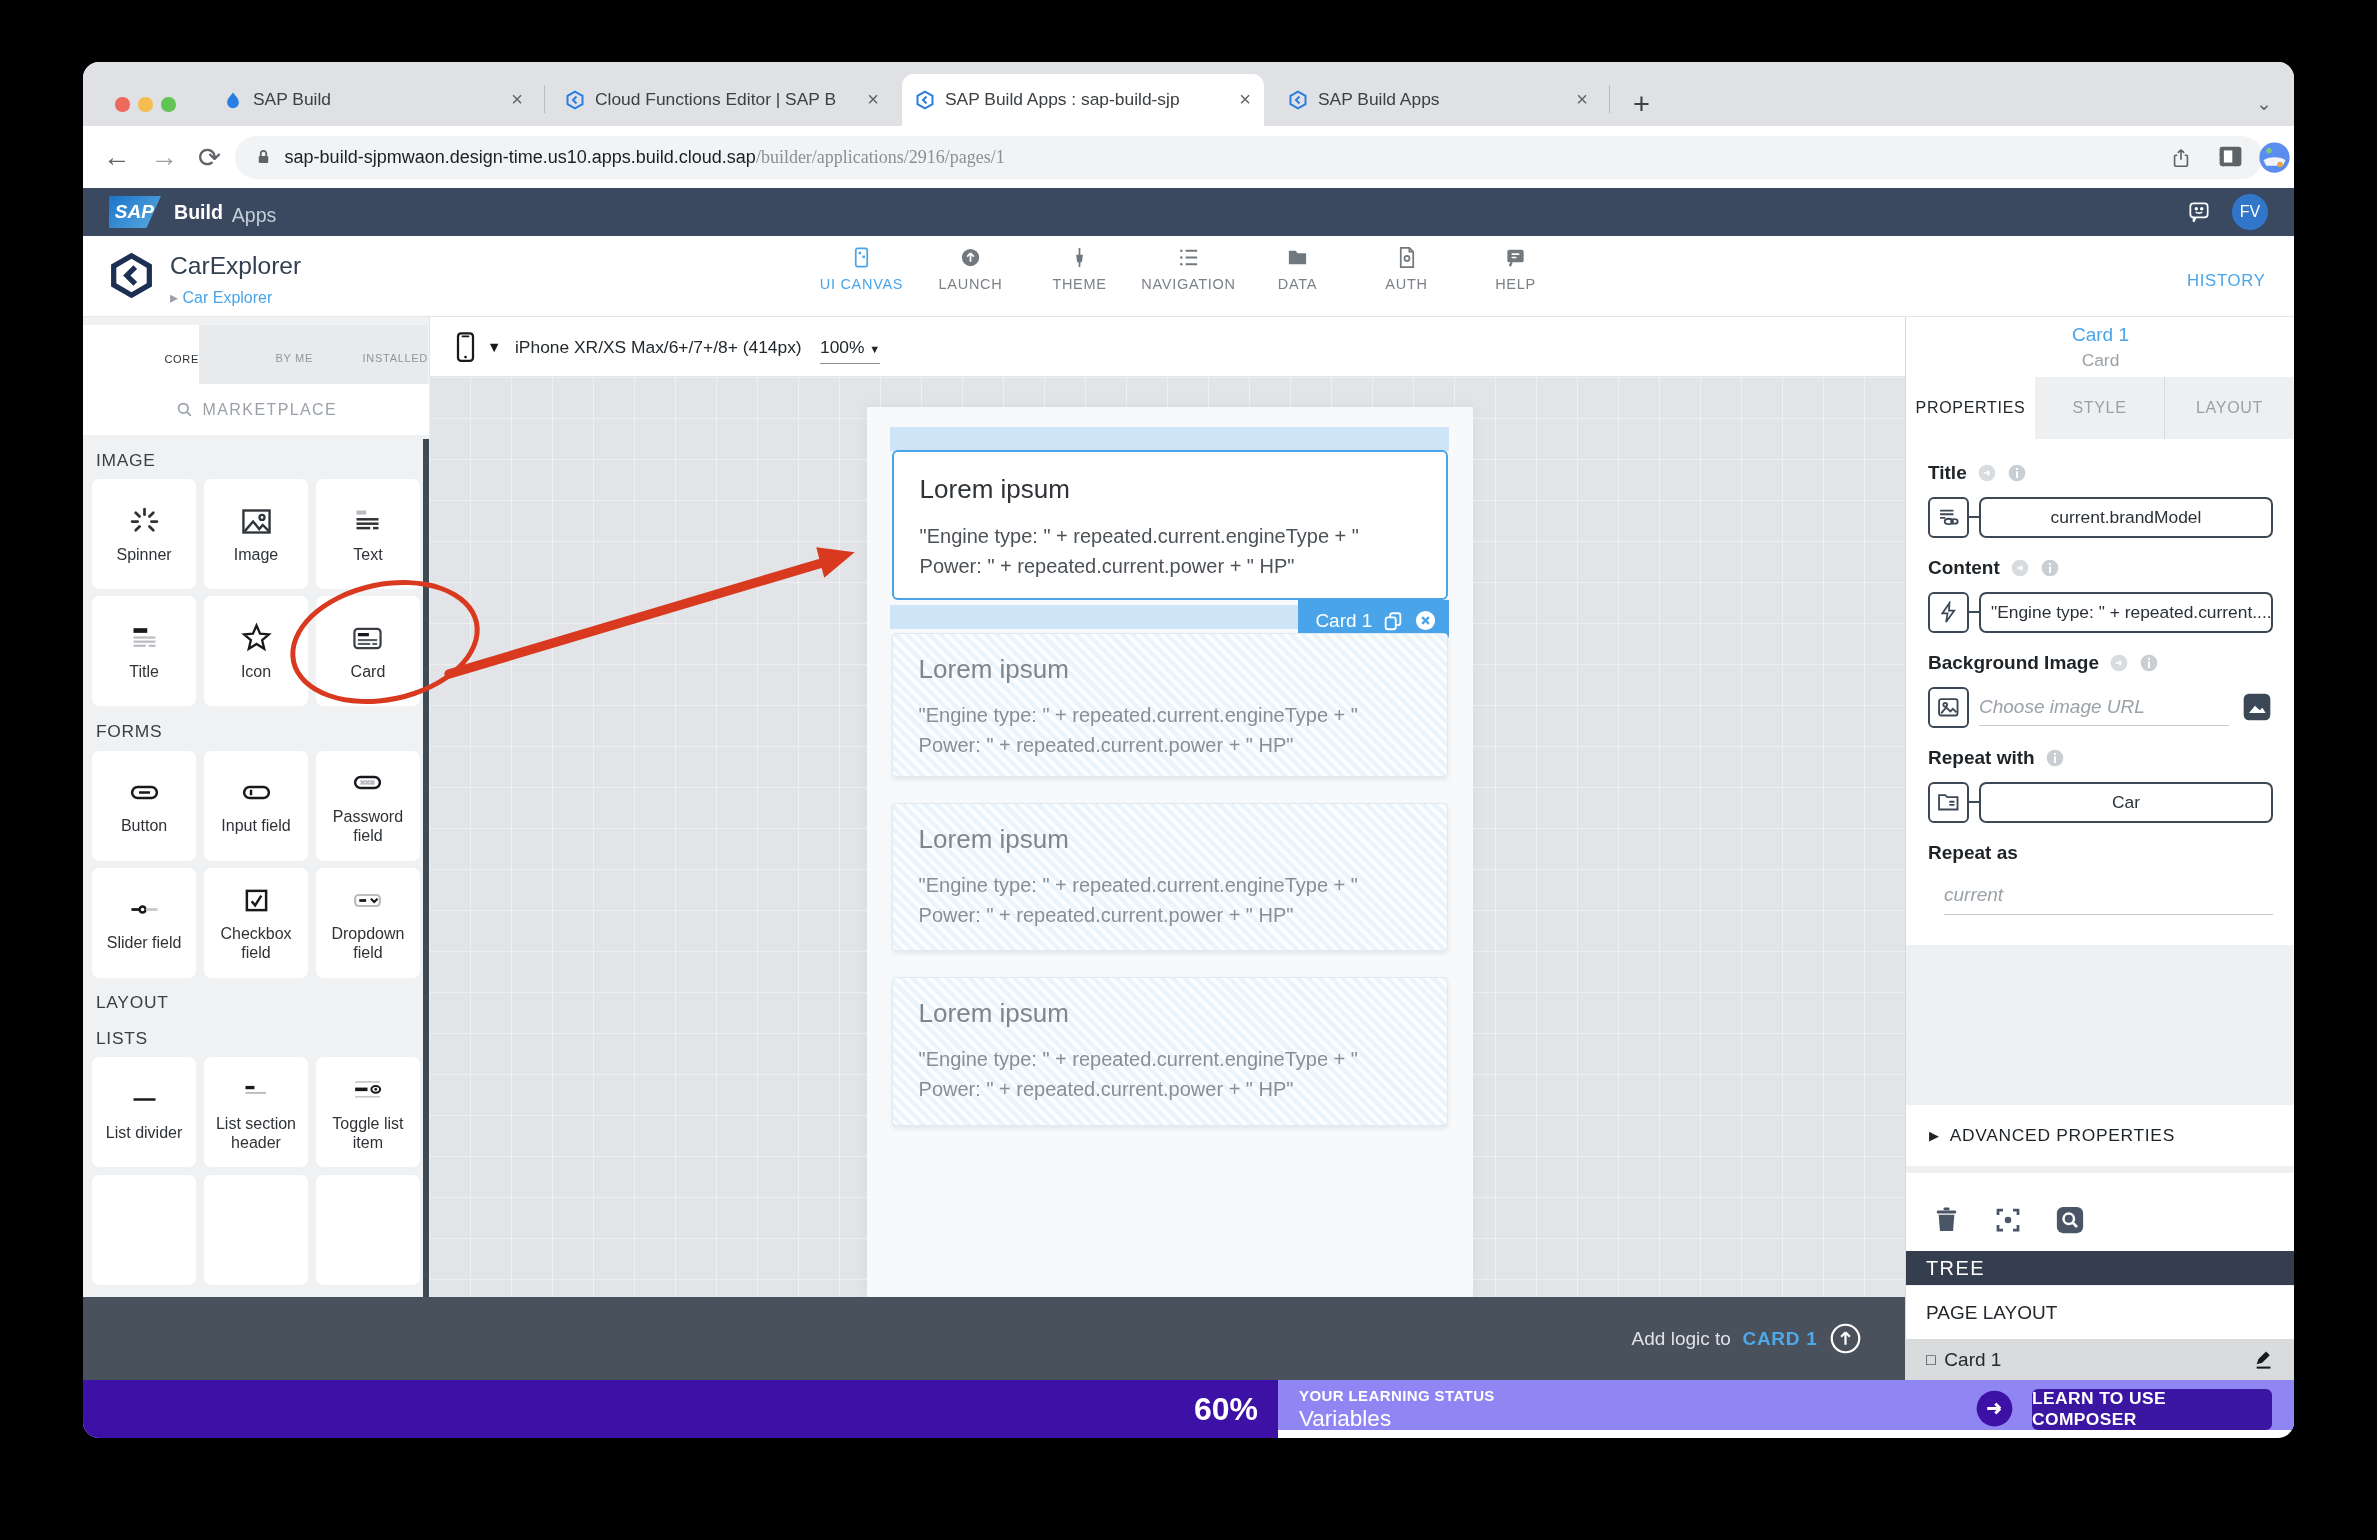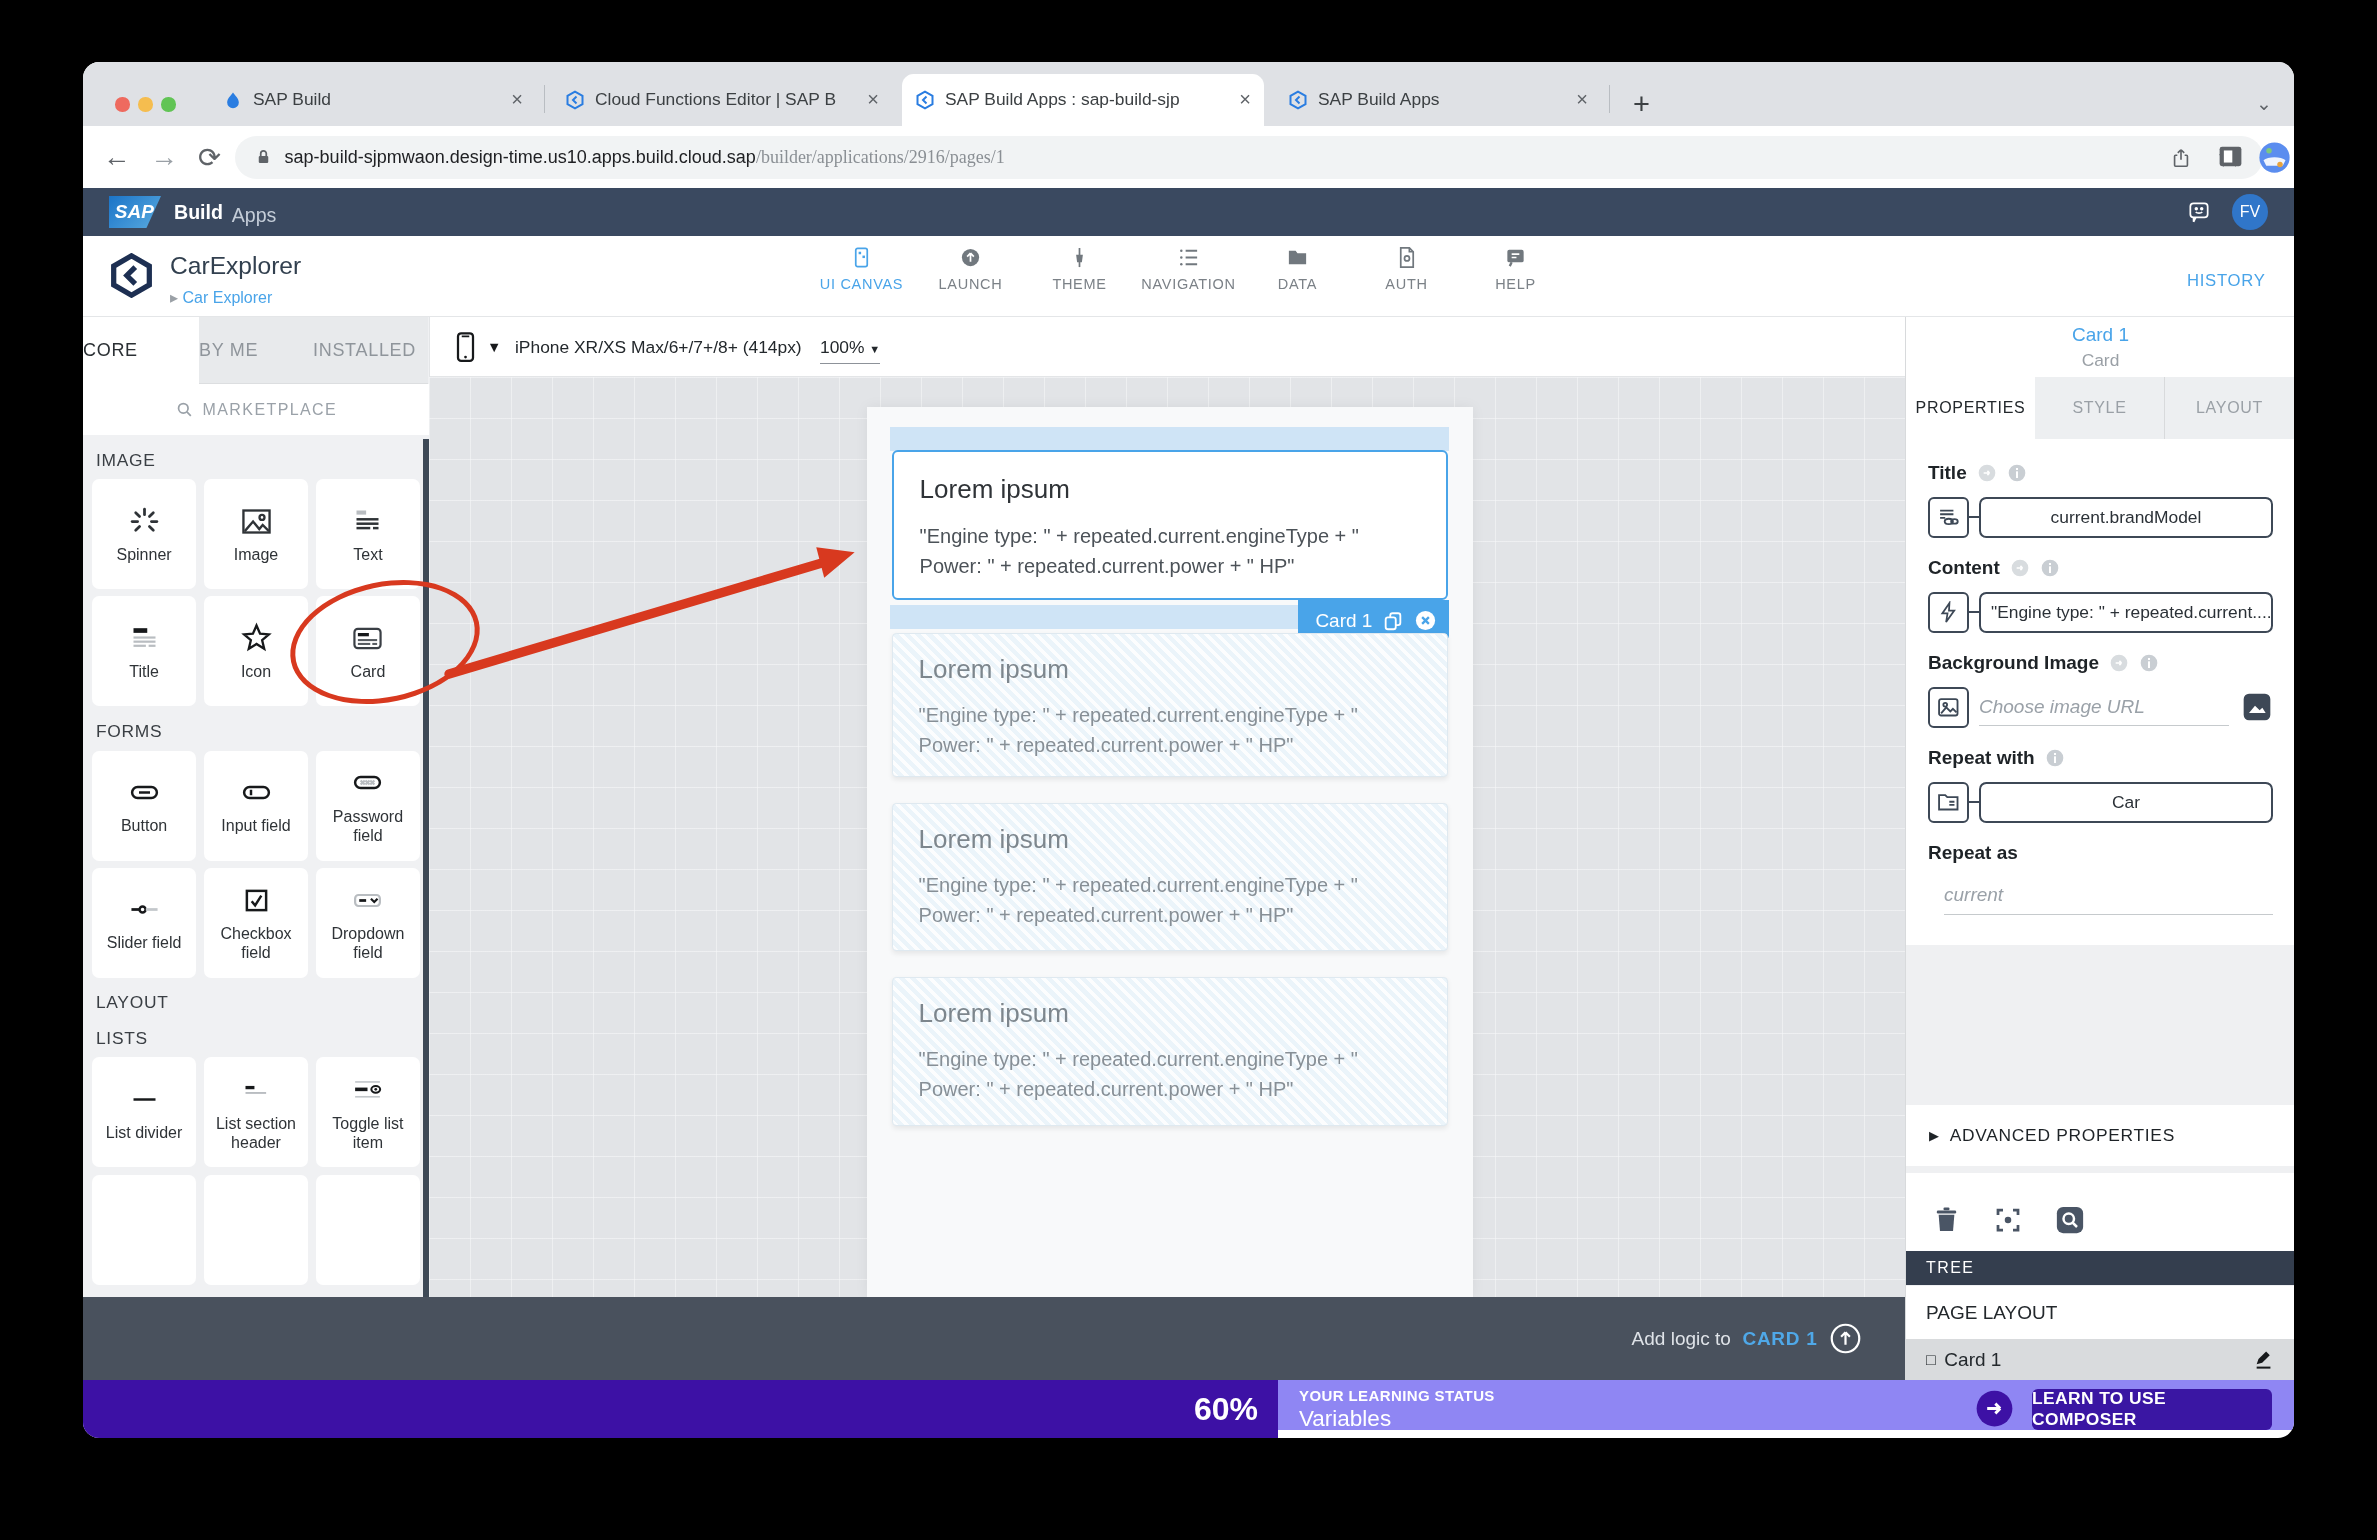--- a/index.html
+++ b/index.html
@@ -24,21 +24,21 @@
   
   .appheader { position:absolute; left:0; top:126px; width:2211px; height:48px; background:#3a4960; display:flex; align-items:center; }
   .saplogo { width:52px; height:32px; margin-left:26px; background:linear-gradient(135deg,#1b74c8,#5aabdf); clip-path:polygon(0 0,100% 0,72% 100%,0 100%); color:#fff; font-weight:bold; font-size:19px; font-style:italic; display:flex; align-items:center; padding-left:5.8px; }
   
   .projectbar { position:absolute; left:0; top:174px; width:2211px; height:81px; background:#fff; border-bottom:0.7px solid #e4e6e8; }
   .navitem { display:flex; flex-direction:column; align-items:center; gap:7.2px; width:109px; }
   .navitem .lbl { font-size:14.5px; letter-spacing:0.7px; color:#7b8187; }
   .navitem.active .lbl { color:#49a4e9; }
   
   .lpanel { position:absolute; left:0; top:255px; width:346px; height:980px; background:#f0f1f3; overflow:hidden; }
-  .ltab { position:absolute; top:0; height:67px; display:flex; align-items:center; justify-content:flex-start; font-size:18px; letter-spacing:0.7px; color:#8f959b; background:#e8eaec; border-bottom:0.7px solid #dcdee0; }
+  .ltab { position:absolute; top:8px; height:67px; display:flex; align-items:center; justify-content:flex-end; font-size:11px; letter-spacing:0.7px; color:#8f959b; background:#e8eaec; border-bottom:0.7px solid #dcdee0; }
   .ltab.active { background:#fff; color:#2b3034; border-bottom:none; }
   .searchrow { position:absolute; left:0; top:67px; width:346px; height:51px; background:#fff; display:flex; align-items:center; justify-content:center; gap:8.7px; color:#9aa1a8; font-size:16px; letter-spacing:1.4px; }
   .palette { position:absolute; left:0; top:118px; width:346px; height:862px; padding:0 8.7px; }
   .sectitle { font-size:17.4px; color:#3a3f44; letter-spacing:0.7px; margin:14.5px 2.9px 8.7px 4.3px; }
   .tilerow { display:grid; grid-template-columns:repeat(3,1fr); gap:7.2px; margin-bottom:7.2px; }
   .tile { background:#fff; border-radius:7.2px; height:110px; display:flex; flex-direction:column; align-items:center; justify-content:center; gap:7.2px; }
   .tile .tl { font-size:16px; color:#2f3337; text-align:center; line-height:19px; padding:0 4.3px; }
   .lscroll { position:absolute; right:0; top:122px; width:5.8px; height:858px; background:#3f4a57; }
   
   .devbar { position:absolute; left:346px; top:255px; width:1476px; height:60px; background:#fff; border-bottom:0.7px solid #e3e5e7; border-left:0.7px solid #e3e5e7; }
@@ -68,21 +68,21 @@
   .form { position:absolute; left:0; top:122px; width:389px; background:#fff; padding:20px 22px 24.6px 22px; }
   .flabel { display:flex; align-items:center; gap:10px; font-size:19px; font-weight:bold; color:#1e2327; margin:19px 0 13px 0; }
   .frow { display:flex; align-items:center; }
   .iconbox { width:41px; height:41px; border:2.2px solid #3d4856; border-radius:5.8px; display:flex; align-items:center; justify-content:center; flex:none; }
   .conn { width:10px; height:2.2px; background:#3d4856; flex:none; }
   .valbox { flex:1; height:41px; border:2.2px solid #3d4856; border-radius:7.2px; display:flex; align-items:center; justify-content:center; font-size:17.4px; color:#2b3137; padding:0 10px; overflow:hidden; white-space:nowrap; }
   .ulinput { flex:1; border:none; outline:none; border-bottom:1.4px solid #c6cacd; height:38px; font-size:19px; font-style:italic; color:#5b6166; background:transparent; margin-left:10px; font-family:"Liberation Sans",sans-serif; }
   .ulinput::placeholder { color:#9aa1a8; font-style:italic; }
   .advrow { position:absolute; left:0; top:905px; width:389px; height:61px; background:#fff; display:flex; align-items:center; gap:10px; padding-left:23px; font-size:17.4px; letter-spacing:0.7px; color:#1e2327; }
   .toolsrow { position:absolute; left:0; top:974px; width:389px; height:93px; background:#fff; display:flex; align-items:center; gap:32px; padding-left:26px; }
-  .treebar { position:absolute; left:0; top:934px; width:389px; height:34px; background:#343e4e; color:#fff; font-size:16px; letter-spacing:1.4px; display:flex; align-items:center; padding-left:20px; }
+  .treebar { position:absolute; left:0; top:934px; width:389px; height:34px; background:#343e4e; color:#fff; font-size:20px; letter-spacing:1.4px; display:flex; align-items:center; padding-left:20px; }
   .treerow { position:absolute; left:0; width:389px; display:flex; align-items:center; padding:0 20px; font-size:19px; color:#23282c; }
   
   .learnbar { position:absolute; left:0; top:1318px; width:2211px; height:50px; background:#8f86f3; display:flex; align-items:center; z-index:30; }
   .learnprog { position:absolute; left:0; top:0; width:1195px; height:58px; background:#3d11a5; display:flex; align-items:center; justify-content:flex-end; padding-right:20px; color:#fff; font-size:32px; font-weight:bold; }
   .cta { position:absolute; left:1949px; top:8.7px; width:240px; height:41px; background:#3a16a3; border-radius:5.8px; color:#fff; font-size:17.4px; font-weight:600; display:flex; align-items:center; justify-content:center; letter-spacing:0.4px; }
   
   .redellipse { position:absolute; left:206px; top:520px; width:192px; height:120px; border:5px solid #d8391f; border-radius:50%; transform:rotate(-12deg); z-index:50; pointer-events:none; }
   .arrowsvg { position:absolute; left:0; top:0; z-index:50; pointer-events:none; }
   svg { display:block; }
 </style>

